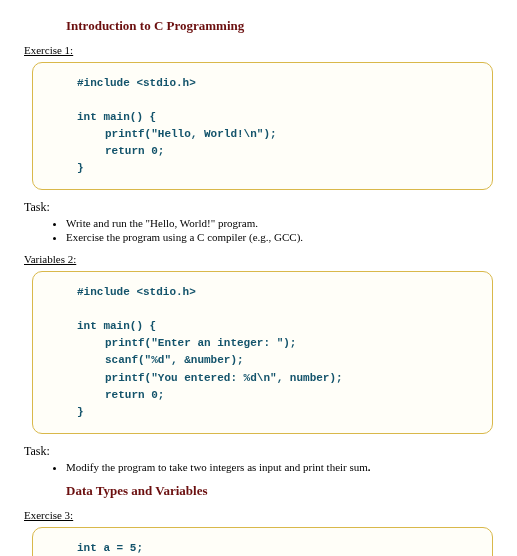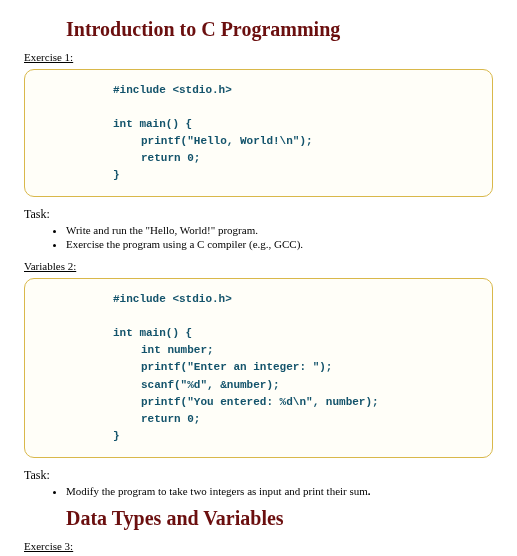--- a/index.html
+++ b/index.html
@@ -7,36 +7,36 @@
     margin: 0;
     padding: 12px 24px 24px 24px;
     font-family: "Times New Roman", Times, serif;
     background: #ffffff;
     color: #000000;
     width: 517px;
     font-size: 12px;
   }
   h1.section-title {
     color: #6b0f0f;
-    font-size: 20px;
+    font-size: 13px;
     font-weight: bold;
     margin: 6px 0 10px 42px;
   }
   .exercise-label {
     font-weight: normal;
     text-decoration: underline;
     font-size: 11px;
     margin: 4px 0 6px 0;
   }
   .code-block {
     border: 1px solid #d9b84a;
     border-radius: 10px;
     background: #fffef8;
-    padding: 12px 12px 12px 88px;
-    margin: 4px 0 10px 0;
+    padding: 12px 12px 12px 44px;
+    margin: 4px 0 10px 8px;
     font-family: "Courier New", Courier, monospace;
     font-size: 11px;
     line-height: 1.55;
     color: #13536b;
     font-weight: bold;
     white-space: pre;
   }
   .indent1 { padding-left: 28px; display:block; }
   .task-label {
     font-size: 12px;
@@ -66,21 +66,21 @@
 <ul class="task-list">
   <li>Write and run the "Hello, World!" program.</li>
   <li>Exercise the program using a C compiler (e.g., GCC).</li>
 </ul>
 
 <div class="exercise-label">Variables 2:</div>
 
 <div class="code-block"><span>#include &lt;stdio.h&gt;</span>
 <span></span>
 <span>int main() {</span>
-<span class="indent1">int number;</span><span class="indent1">printf("Enter an integer: ");</span><span class="indent1">scanf("%d", &amp;number);</span><span class="indent1">printf("You entered: %d\n", number);</span><span class="indent1">return 0;</span><span>}</span></div>
+<span class="indent1">printf("Enter an integer: ");</span><span class="indent1">scanf("%d", &amp;number);</span><span class="indent1">printf("You entered: %d\n", number);</span><span class="indent1">return 0;</span><span>}</span></div>
 
 <div class="task-label">Task:</div>
 <ul class="task-list">
   <li><span class="dot-after">Modify the program to take two integers as input and print their sum</span></li>
 </ul>
 
 <h1 class="section-title">Data Types and Variables</h1>
 
 <div class="exercise-label">Exercise 3:</div>
 

